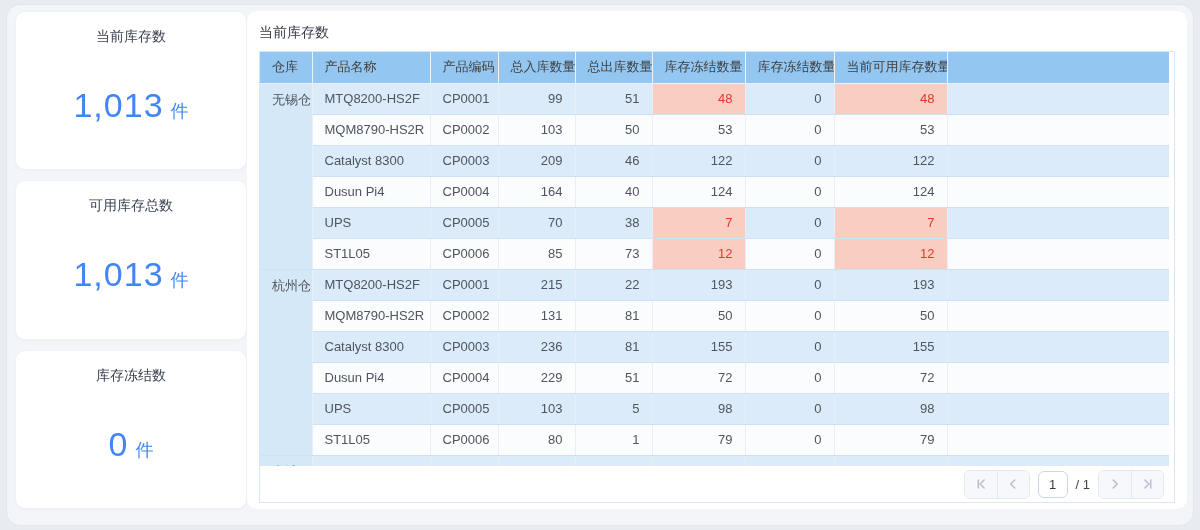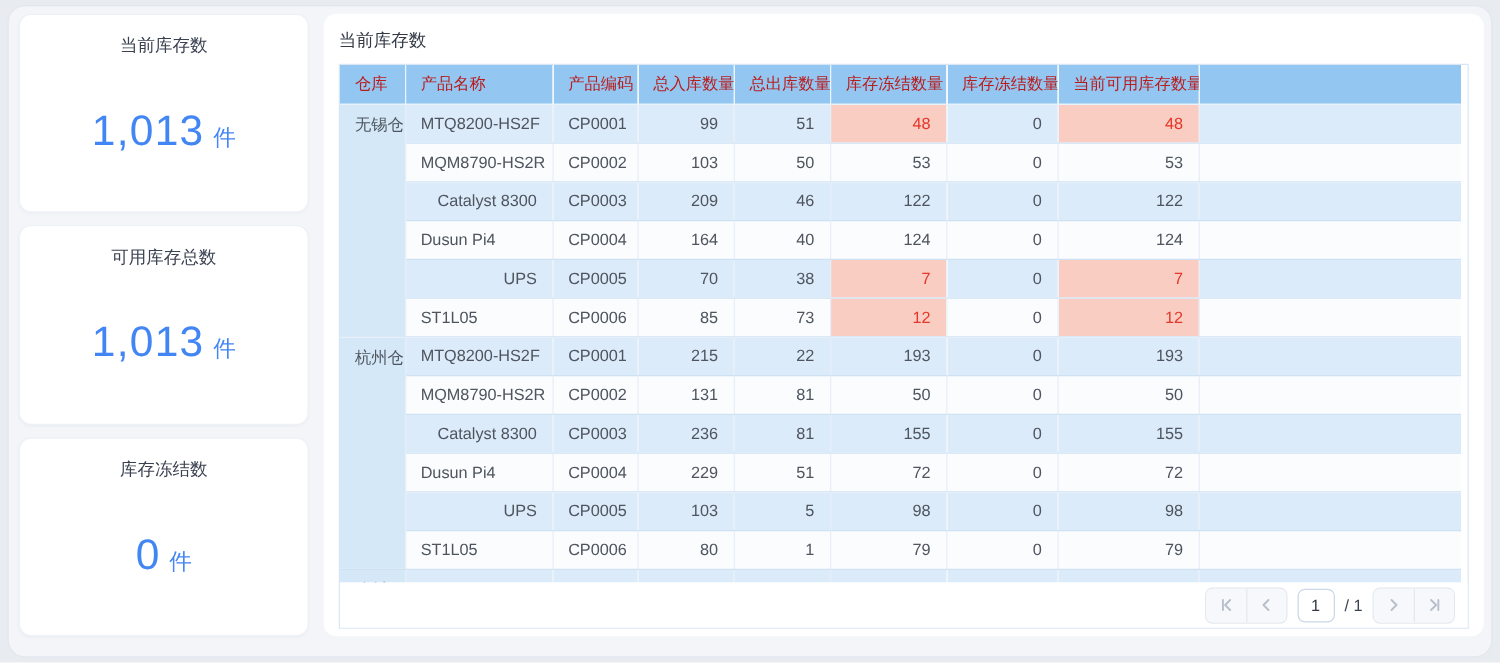--- a/index.html
+++ b/index.html
@@ -9,21 +9,21 @@
     background:#e8ebf0;
     position:relative;
     overflow:hidden;
   }
   .window {
     position:absolute; left:6px; top:4px; right:6px; bottom:4px;
     background:#f3f5f9;
     border:1px solid #e2e6ee;
     border-radius:14px;
     display:flex;
-    gap:12px;
+    gap:0;
     padding:6px 6px 16px 8px;
     overflow:hidden;
   }
   
   .sidebar { width:232px; display:flex; flex-direction:column; gap:10px; }
   .stat-card {
     flex:1;
     background:#ffffff;
     border:1px solid #eef1f5;
     border-radius:10px;
@@ -55,42 +55,42 @@
     display:flex; flex-direction:column;
   }
   .table-viewport {
     height:414px;
     overflow:hidden;
     margin-right:5px;   
   }
   table { border-collapse:collapse; width:100%; table-layout:fixed; }
   th {
     background:#93c6f0;
-    color:#b91c1c;
+    color:#404040;
     font-weight:normal;
     font-size:13px;
     text-align:left;
     height:31px;
     padding:0 12px;
     border-right:1px solid #eaf4fc;
     border-bottom:1px solid #e8f2fb;
     white-space:nowrap; overflow:hidden;
   }
   th:last-child { border-right:none; }
   td {
     height:31px;
     font-size:13px;
     color:#4e555e;
     padding:0 12px;
     border-bottom:1px solid #cfe2f3;
     border-right:1px solid #e6eef7;
     white-space:nowrap; overflow:hidden;
   }
   td:last-child { border-right:none; }
-  tr.r-blue  td { background:#dcebfa;text-align:right; }
+  tr.r-blue  td { background:#dcebfa; }
   tr.r-white td { background:#fafcfe; }
   td.wh {
     background:#d5e8f8 !important;
     vertical-align:top;
     padding-top:7px;
   }
   td.num { text-align:right; }
   td.alert { background:#f9cdc2 !important; color:#e5372b; }
   tr.partial td { height:31px; }
   

